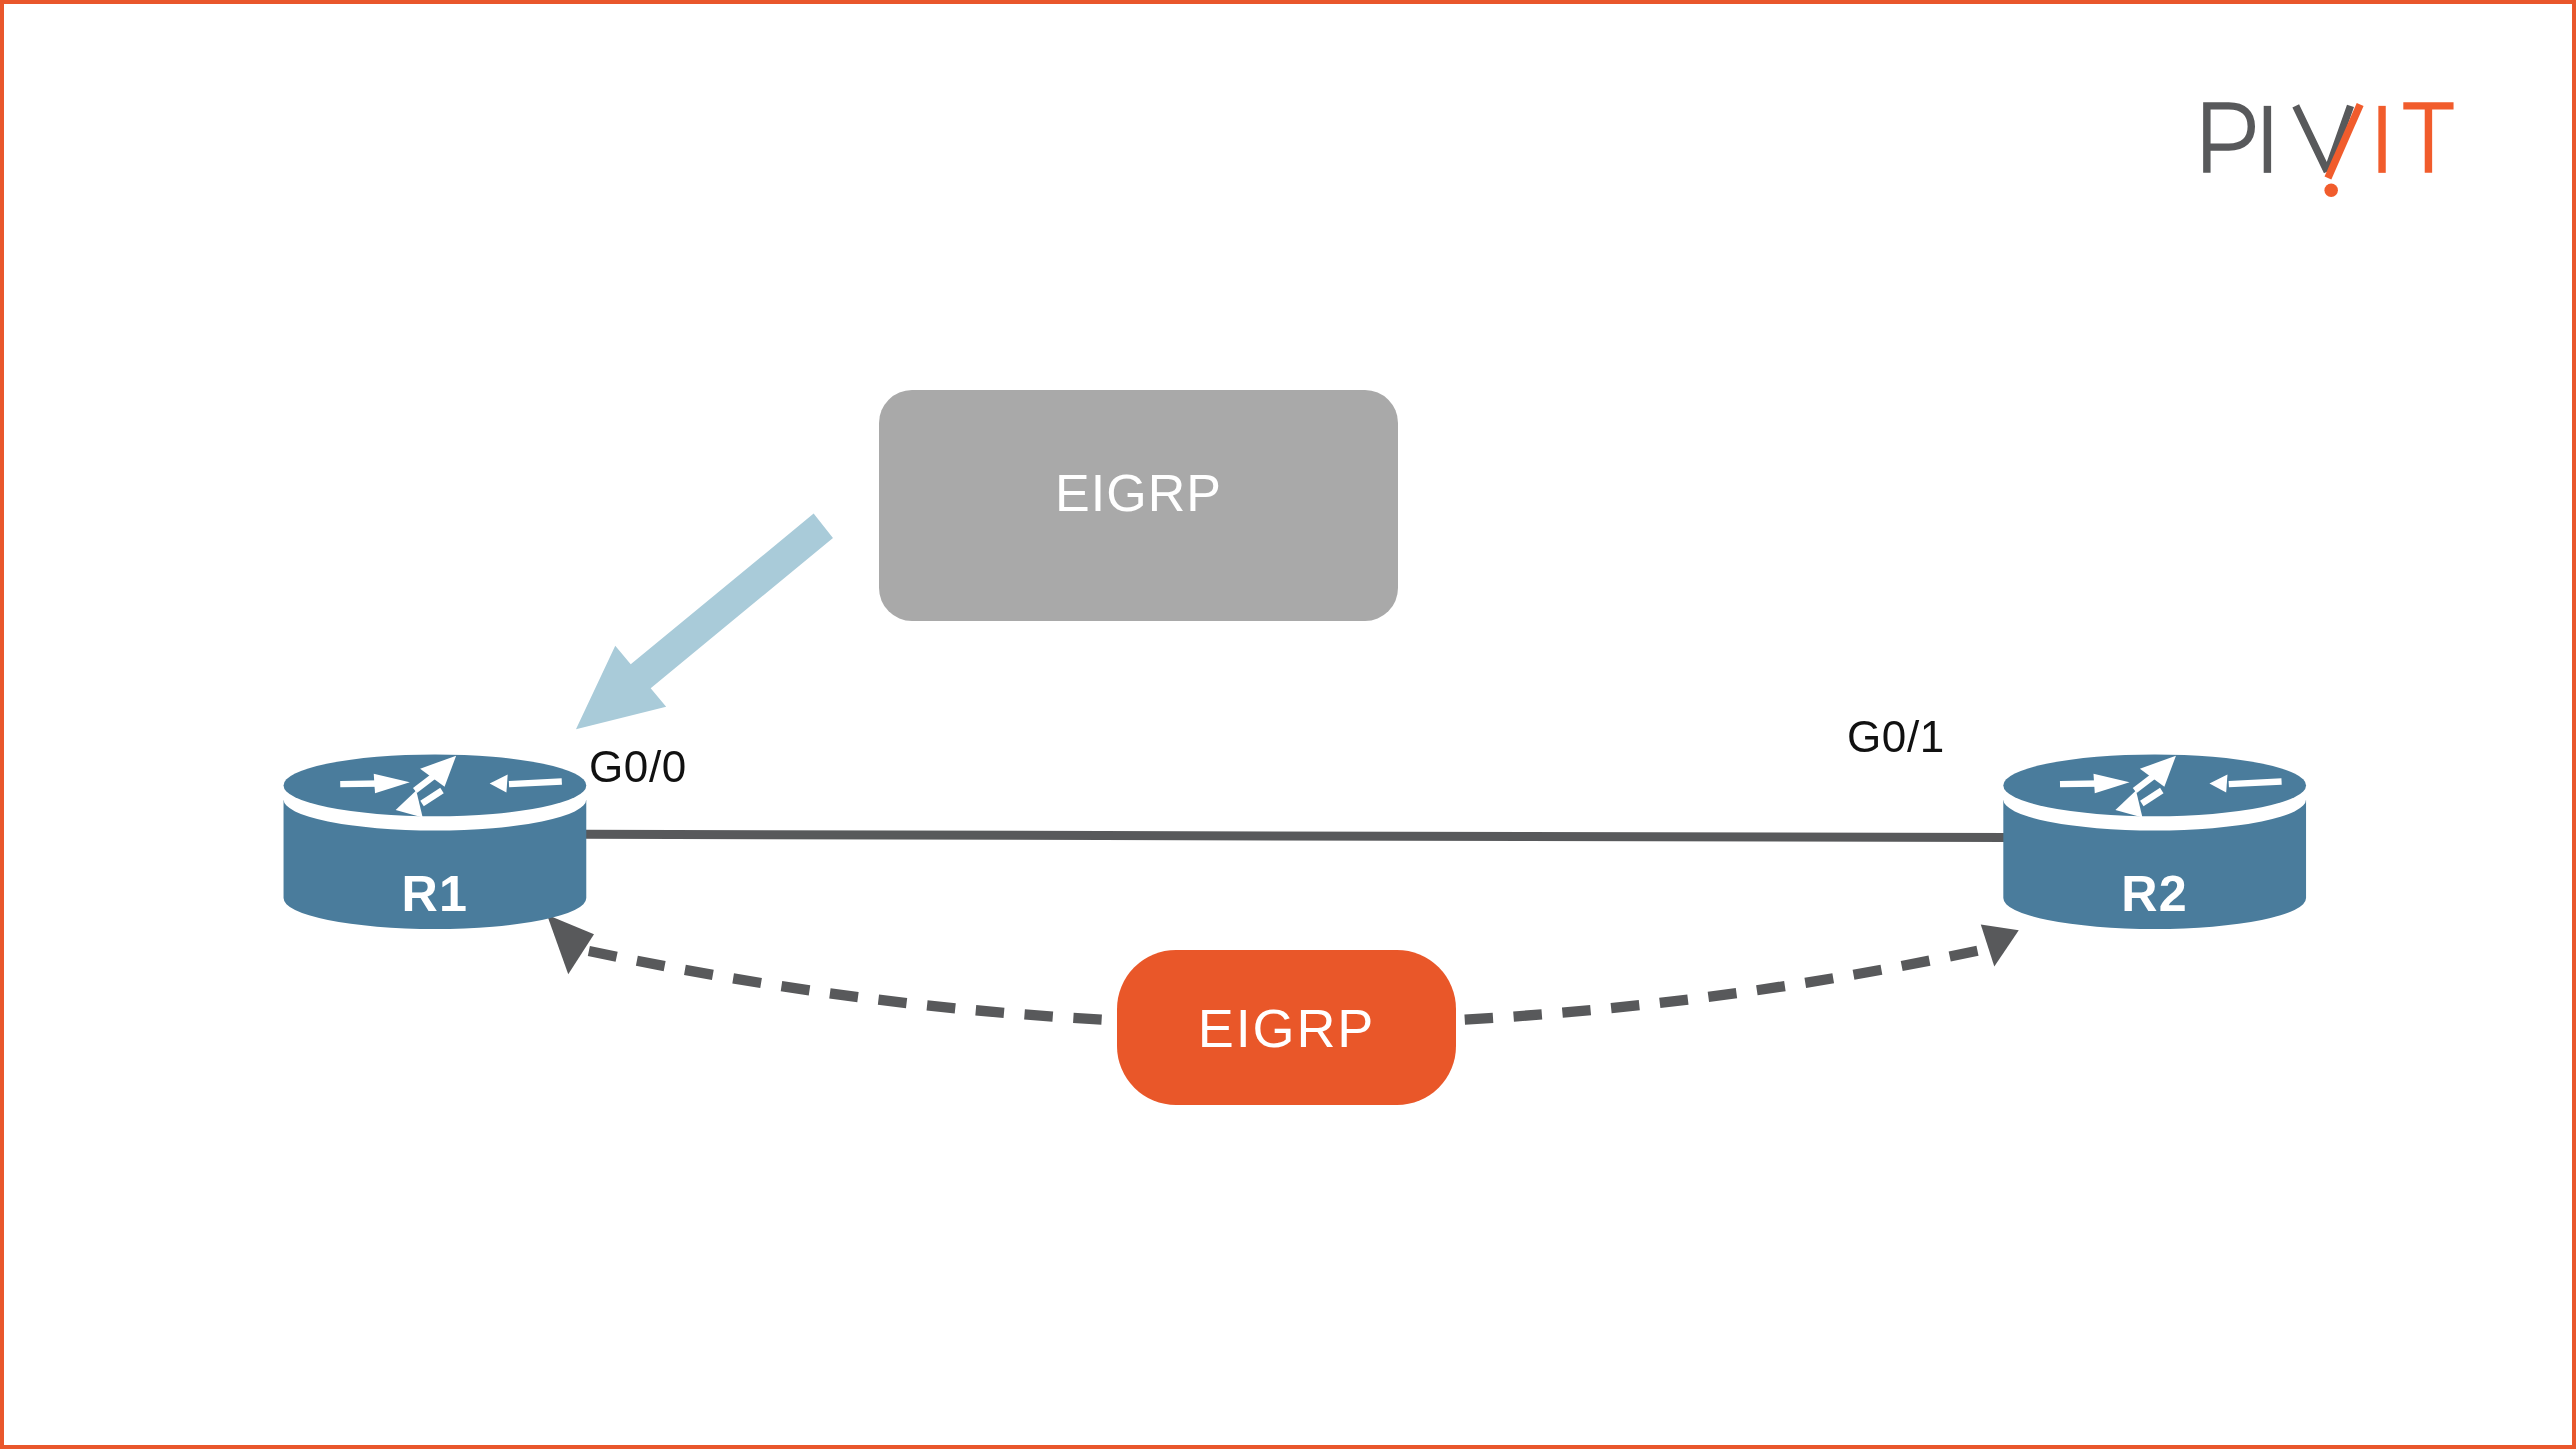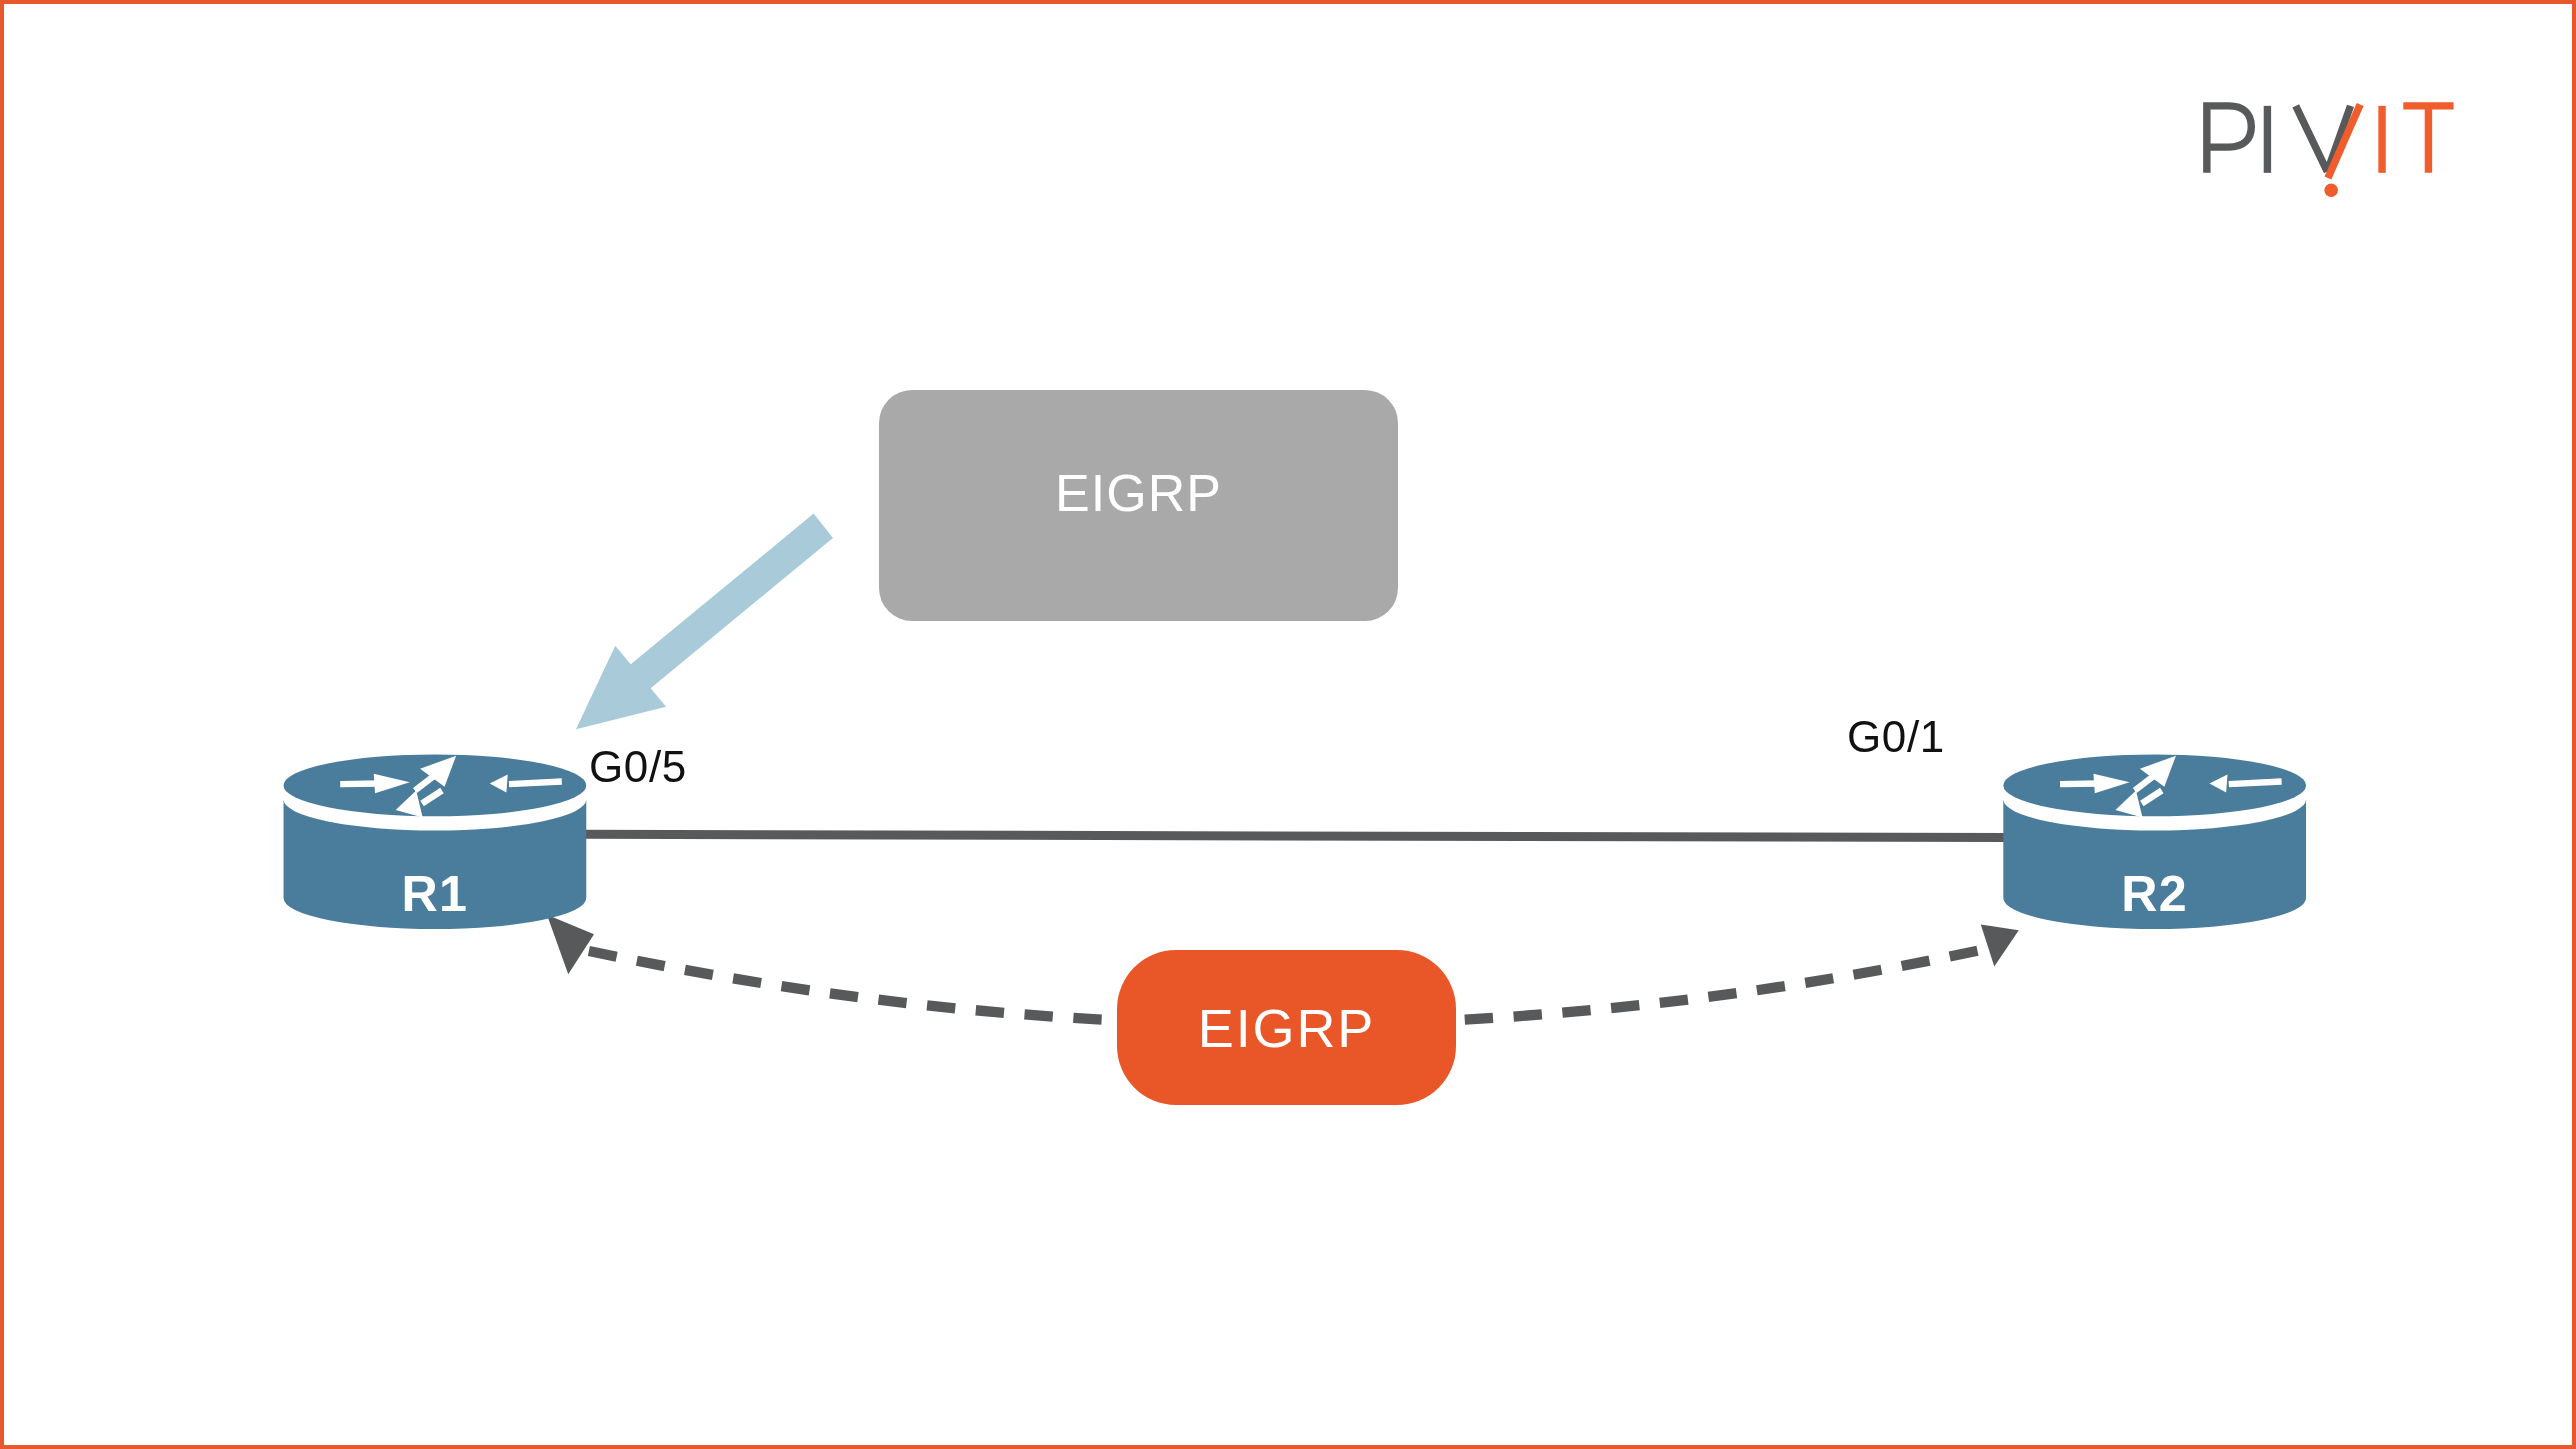--- a/index.html
+++ b/index.html
@@ -111,21 +111,21 @@
       </g>
       <g stroke="#F15C2C" stroke-width="11.5">
         <path d="M248,18 L198,132"></path>
         <path d="M282,20 L282,124"></path>
         <path d="M315,20 L393,20 M354,20 L354,124"></path>
       </g>
       <circle cx="203" cy="151" r="10.5" fill="#F15C2C" stroke="none"></circle>
     </g>
   </svg>
 
-  <div class="abs iface-label" style="left:585px;top:738px;">G0/5</div>
+  <div class="abs iface-label" style="left:585px;top:738px;">G0/0</div>
   <div class="abs iface-label" style="left:1843px;top:708px;">G0/1</div>
 
   <div class="abs callout">
     <div class="line">EIGRP</div>
   </div>
 
   <div class="abs badge">
     <div class="label">EIGRP</div>
   </div>
 

